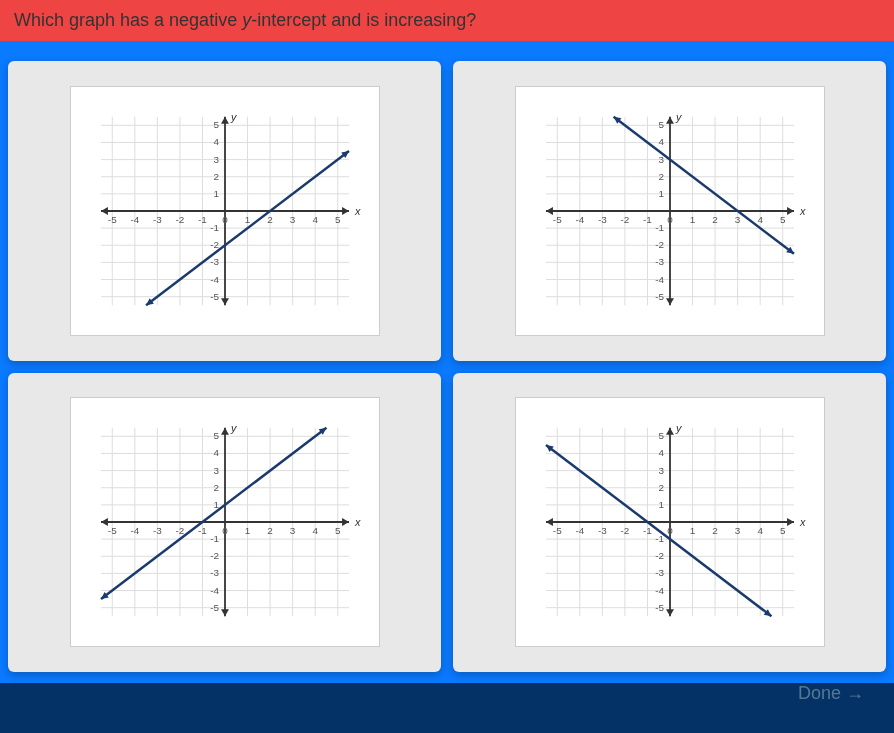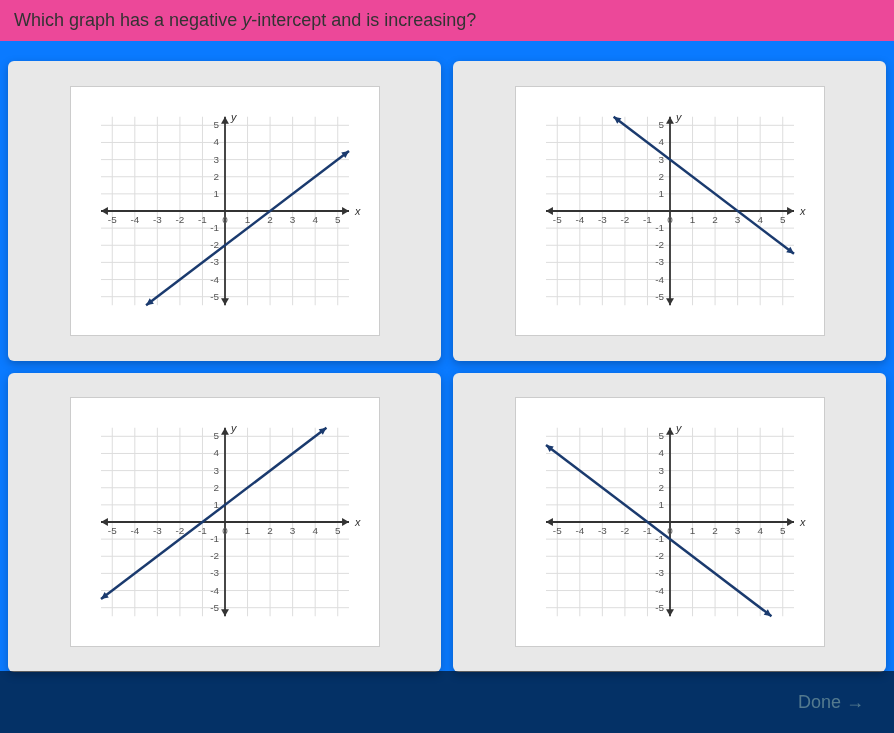--- a/index.html
+++ b/index.html
@@ -4,21 +4,21 @@
 <style>
   * { box-sizing: border-box; margin: 0; padding: 0; }
   body {
     font-family: Arial, sans-serif;
     background: #0a7aff;
     width: 894px;
     height: 733px;
     overflow: hidden;
   }
   .question-bar {
-    background: #ec4899;
+    background: #ef4444;
     padding: 10px 14px;
     font-size: 18px;
     color: #333;
     font-weight: 500;
   }
   .question-bar .var { font-style: italic; }
   .grid-container {
     padding: 20px 8px 8px 8px;
     display: grid;
     grid-template-columns: 1fr 1fr;
@@ -46,25 +46,24 @@
   .graph-box svg { width: 100%; height: 100%; display: block; }
   .tick-label {
     font-size: 10px;
     fill: #555;
     font-family: Arial, sans-serif;
   }
   .axis-label { font-size: 11px; fill: #333; font-style: italic; }
   .footer {
     position: absolute;
     bottom: 0; left: 0; right: 0;
-    height: 62px;
+    height: 50px;
     background: rgba(0,0,0,0.6);
     display: flex;
     justify-content: flex-end;
-    align-items: center;
     padding-right: 30px;
   }
   .done-btn {
     color: #8aa;
     font-size: 18px;
     opacity: 0.6;
   }
 </style>
 </head>
 <body>

